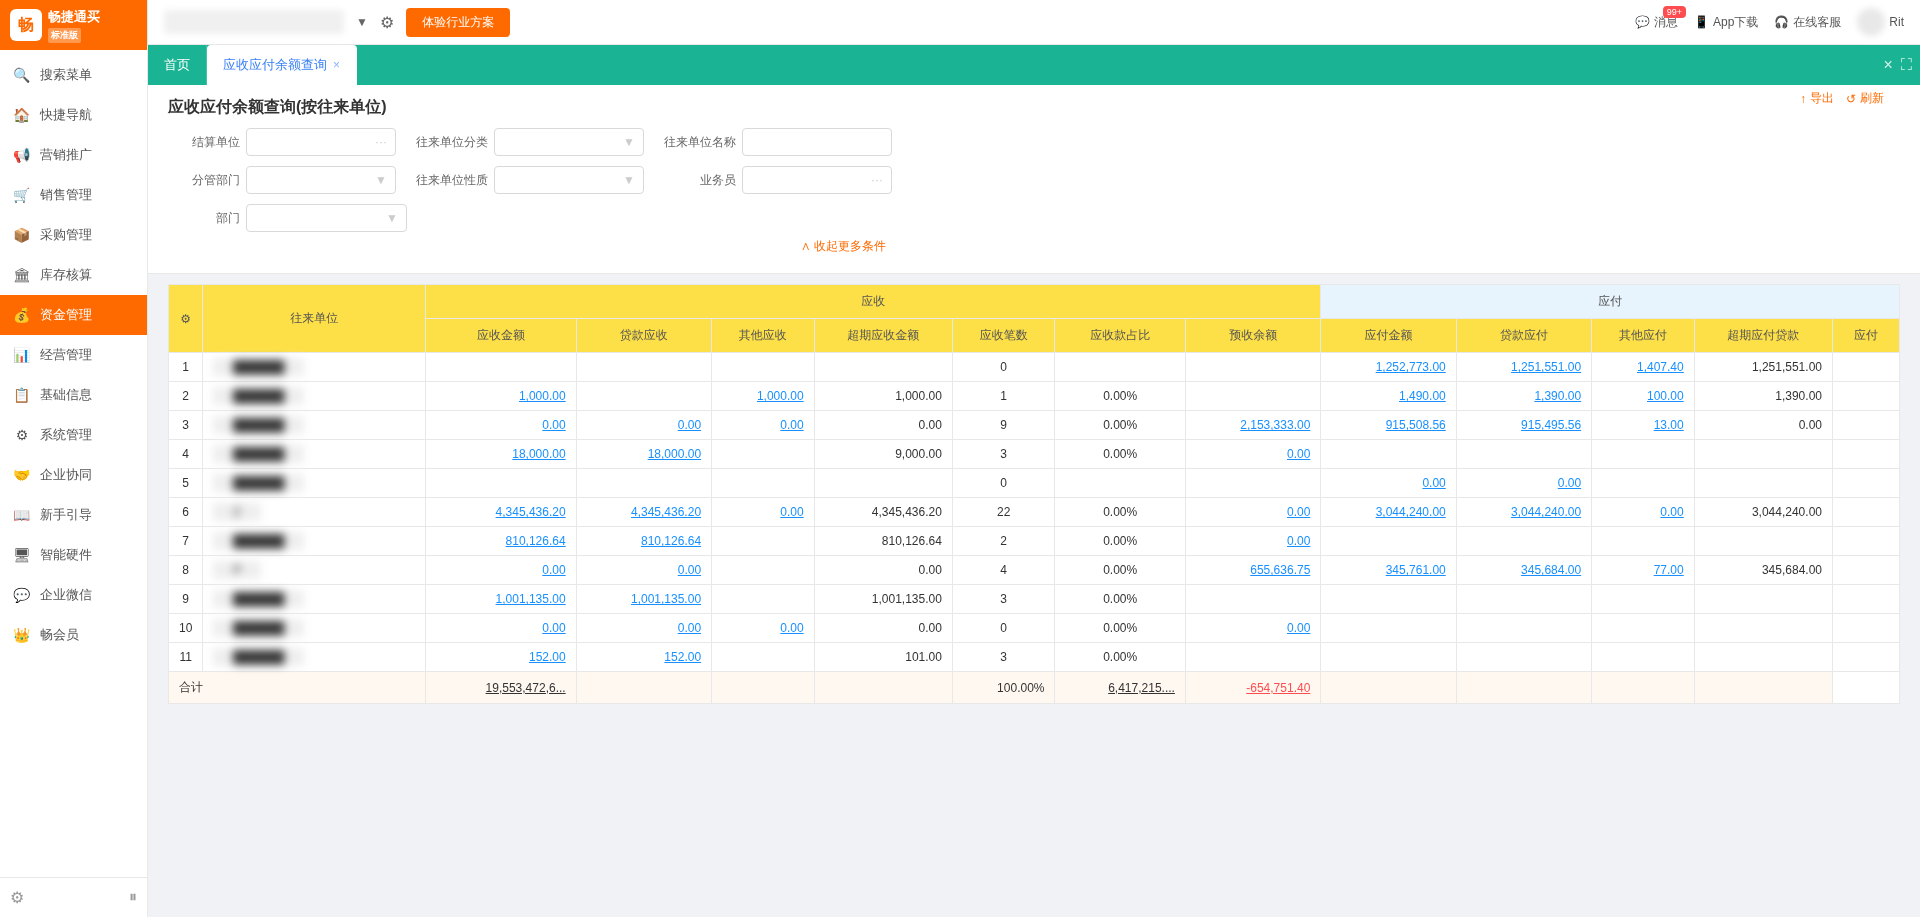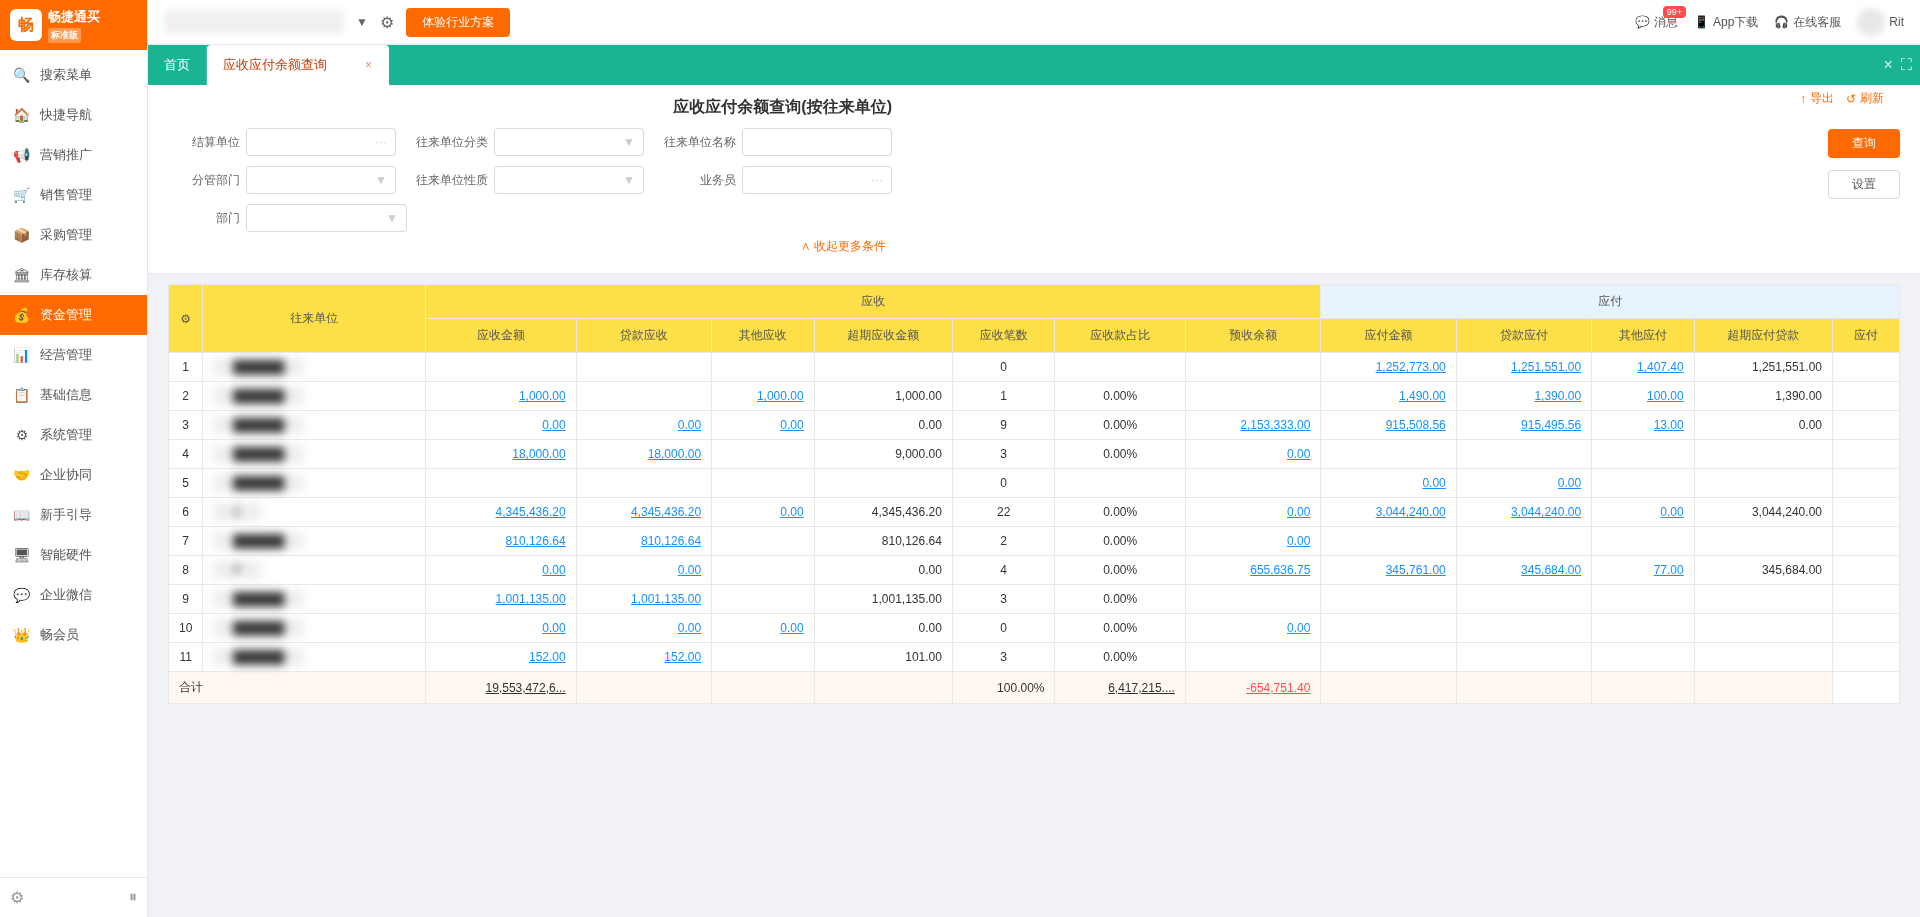--- a/index.html
+++ b/index.html
@@ -36,21 +36,21 @@
     
     .header-right { display: flex; align-items: center; gap: 16px; }
     .header-action { display: flex; align-items: center; gap: 4px; color: #555; cursor: pointer; font-size: 12px; position: relative; }
     .badge { position: absolute; top: -8px; right: -8px; background: #ff4d4f; color: #fff; border-radius: 4px; font-size: 9px; padding: 1px 4px; min-width: 16px; text-align: center; }
     .user-avatar { width: 28px; height: 28px; background: #e8e8e8; border-radius: 50%; display: flex; align-items: center; justify-content: center; color: #999; font-size: 10px; }
     
     
     .tab-bar { height: 40px; background: #1ab394; display: flex; align-items: center; padding: 0 0 0 0; }
     .tab-item { padding: 0 16px; height: 40px; display: flex; align-items: center; cursor: pointer; color: rgba(255,255,255,0.8); font-size: 13px; border-right: 1px solid rgba(255,255,255,0.2); }
     .tab-item.home { color: #fff; }
-    .tab-item.active { background: #fff; color: #c2410c; border-radius: 4px 4px 0 0; gap: 32px; }
+    .tab-item.active { background: #fff; color: #3b82f6; border-radius: 4px 4px 0 0; }
     .tab-close { margin-left: 6px; opacity: 0.6; font-size: 12px; }
     .tab-controls { margin-left: auto; display: flex; align-items: center; padding-right: 8px; gap: 8px; }
     .tab-ctrl-btn { color: rgba(255,255,255,0.8); cursor: pointer; font-size: 16px; }
     .page-title { font-size: 16px; font-weight: bold; color: #333; }
     .action-btn { display: flex; align-items: center; gap: 4px; color: #ff6a00; cursor: pointer; font-size: 12px; }
     .tree-item { display: flex; align-items: center; padding: 6px 12px; cursor: pointer; color: #555; font-size: 12px; }
     .tree-item.active { color: #ff6a00; }
     .tree-item-icon { width: 18px; height: 18px; border-radius: 50%; background: #ff6a00; color: #fff; display: flex; align-items: center; justify-content: center; font-size: 10px; margin-right: 6px; }
     .tree-item-icon.gray { background: #ccc; }
     .data-table { width: 100%; border-collapse: collapse; background: #fff; border: 1px solid #e8e8e8; font-size: 12px; }
@@ -208,21 +208,21 @@
       <div class="tab-controls">
         <span class="tab-ctrl-btn">×</span>
         <span class="tab-ctrl-btn">⛶</span>
       </div>
     </div>
 
     <div class="page-layout">
 
       <div class="filter-section">
         <div style="display:flex; justify-content:space-between; align-items:flex-start;">
-          <div style="display:flex; flex-direction:column; gap:0;align-items:flex-end;">
+          <div style="display:flex; flex-direction:column; gap:0;">
 
             <div style="display:flex; align-items:center; justify-content:space-between; margin-bottom:10px;">
               <span class="page-title">应收应付余额查询(按往来单位)</span>
             </div>
 
             <div style="display:flex; align-items:flex-start; gap:12px;">
 
 
               <div style="display:flex; flex-direction:column; gap:10px; flex:1;">
 
@@ -284,24 +284,20 @@
                 </div>
               </div>
             </div>
 
             <div class="collapse-bar" style="text-align:right; border-top:none; background:transparent;">
               <span>∧</span>
               <span>收起更多条件</span>
             </div>
           </div>
 
-          <div style="display:flex; flex-direction:column; gap:6px; flex-shrink:0; padding-top:32px; padding-left:16px;">
-            <button class="query-btn">查询</button>
-            <button class="setting-btn">设置</button>
-          </div>
         </div>
 
         <div style="position:absolute; right:36px; top:90px; display:flex; gap:12px;">
           <div class="action-btn">
             <span>↑</span>
             <span>导出</span>
           </div>
           <div class="action-btn">
             <span>↺</span>
             <span>刷新</span>

